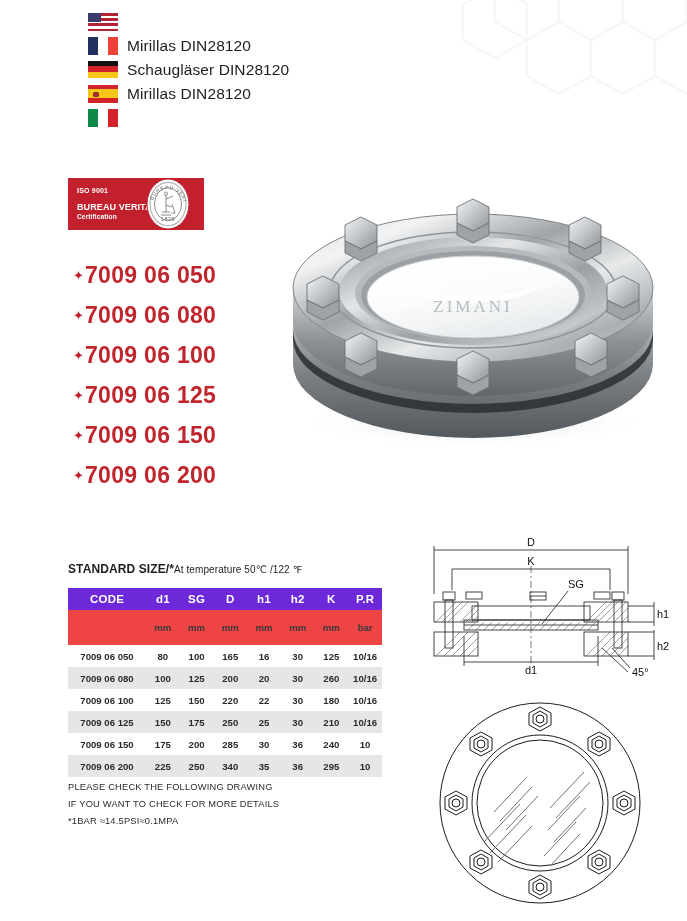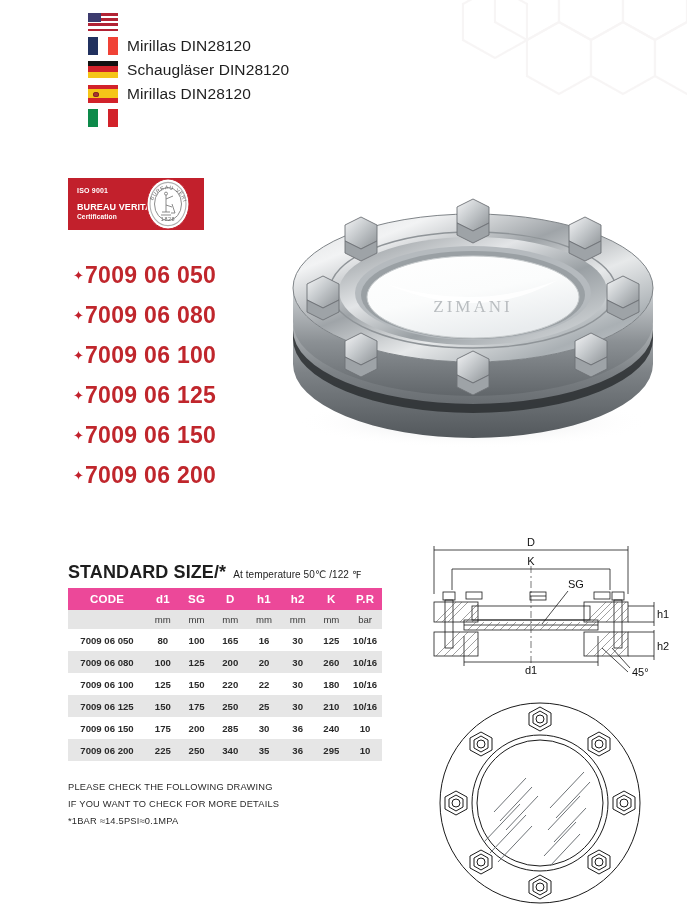--- a/index.html
+++ b/index.html
@@ -45,28 +45,28 @@
   .bv-seal{position:absolute;right:4px;top:-6px;width:64px;height:64px;}
   
   .codes{position:absolute;left:72px;top:255px;width:250px;}
   .coderow{display:flex;align-items:center;height:40px;}
   .code-bullet{width:13px;flex:0 0 13px;color:#c2202c;font-size:13px;line-height:1;text-align:center;}
   .code-text{color:#c0262c;font-size:23px;font-weight:bold;letter-spacing:.3px;white-space:nowrap;}
   
   .photo{position:absolute;left:268px;top:160px;width:410px;height:290px;}
   
   .sizehead{position:absolute;left:68px;top:562px;display:flex;align-items:baseline;}
-  .sizehead .t1{font-size:18px;font-weight:bold;letter-spacing:.1px;}
-  .sizehead .t2{font-size:10px;margin-left:7px;letter-spacing:.1px;}
+  .sizehead .t1{font-size:12px;font-weight:bold;letter-spacing:.1px;}
+  .sizehead .t2{font-size:10px;letter-spacing:.1px;}
   table.spec{position:absolute;left:68px;top:588px;width:314px;border-collapse:collapse;
              table-layout:fixed;font-size:9.6px;}
-  table.spec th{background:#ec4899;color:#ffffff;font-weight:bold;font-size:11.5px;
+  table.spec th{background:#6d28d9;color:#ffffff;font-weight:bold;font-size:11.5px;
                 padding:5px 0 5px;text-align:center;letter-spacing:.2px;}
   table.spec td{text-align:center;padding:5.5px 0;color:#2a2a2a;font-weight:bold;font-size:9.6px;}
-  table.spec tr.units td{color:#3a3a3a;font-weight:normal;background:#e5e5e5;padding:4px 0;}
+  table.spec tr.units td{color:#3a3a3a;font-weight:bold;background:#ef4444;padding:12px 0;}
   table.spec tr.alt td{background:#e6e6e6;}
   table.spec tr.plain td{background:#ffffff;}
   .col-code{width:78px;}
   .notes{position:absolute;left:68px;top:779px;font-size:9.3px;line-height:17px;color:#2a2a2a;letter-spacing:.2px;}
   
   .dwg-section{position:absolute;left:416px;top:536px;width:268px;height:160px;}
   .dwg-plan{position:absolute;left:420px;top:690px;width:240px;height:226px;}
   svg{display:block;overflow:visible;}
 </style>
 </head>

